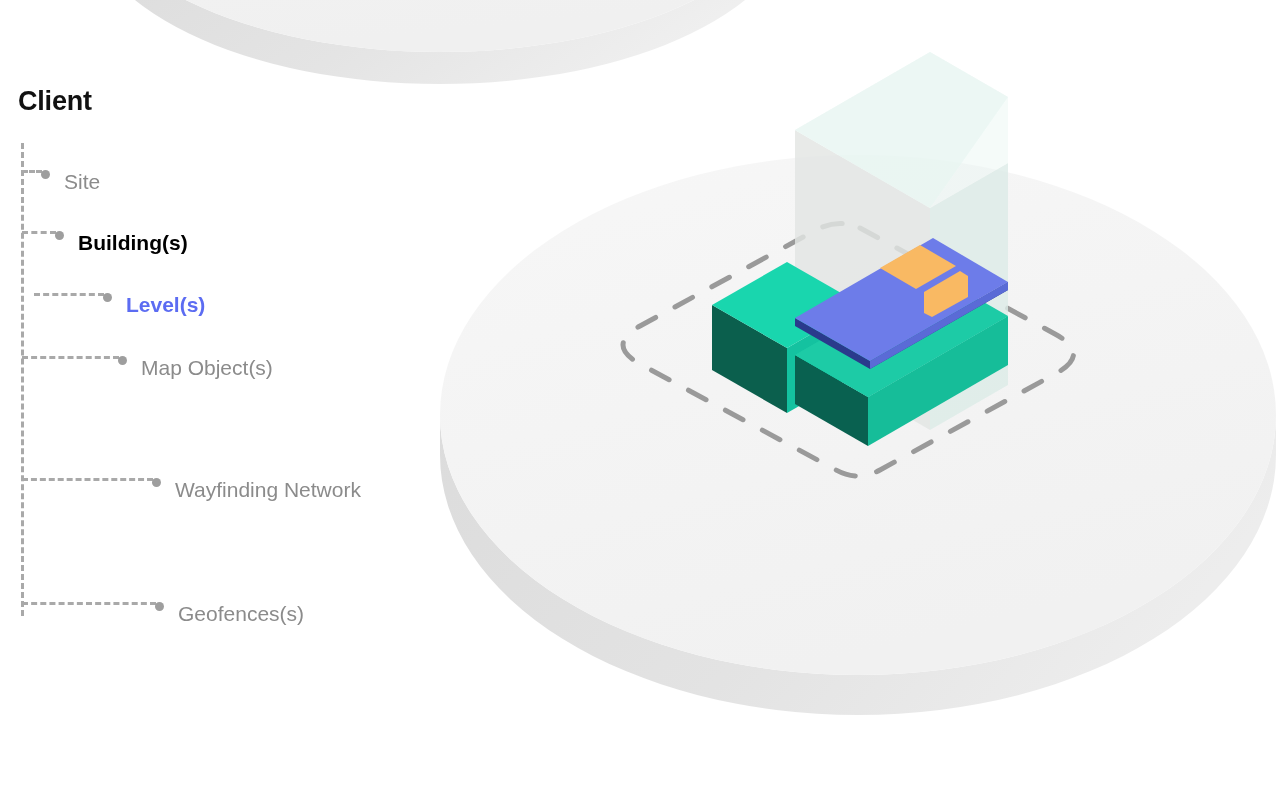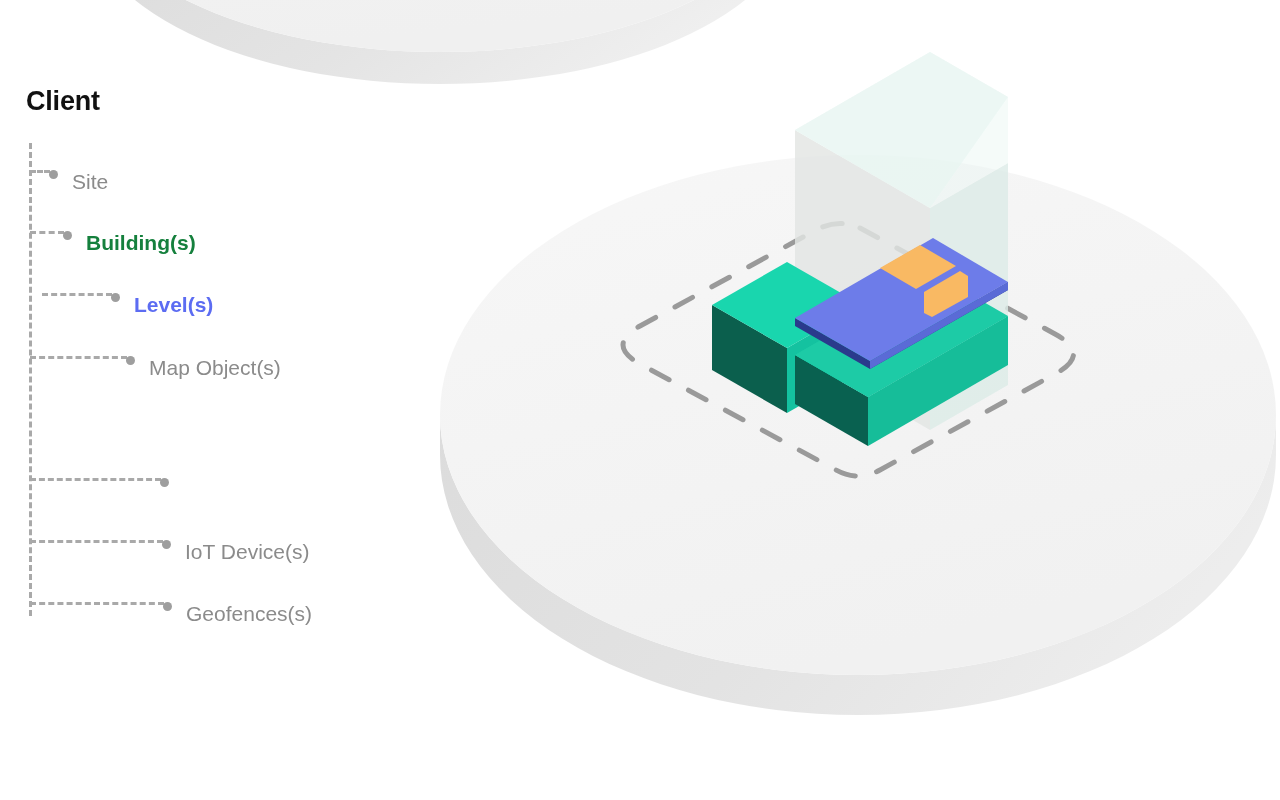--- a/index.html
+++ b/index.html
@@ -20,21 +20,21 @@
     position: absolute;
     left: 0;
     top: 0;
     width: 1280px;
     height: 800px;
   }
 
   
   #legend {
     position: absolute;
-    left: 8px;
+    left: 0;
     top: 0;
     width: 440px;
     height: 606px;
   }
 
   #page-title {
     position: absolute;
     left: 18px;
     top: 86px;
     font-size: 27px;
@@ -74,21 +74,21 @@
     flex: none;
     margin-left: -1px;
   }
   .tree-label {
     font-size: 21px;
     color: #8b8b8b;
     white-space: nowrap;
     margin-left: 14px;
   }
   .tree-label.accent-teal {
-    color: #15803d;
+    color: #000000;
     font-weight: bold;
   }
   .tree-label.accent-blue {
     color: #5c6cf2;
     font-weight: bold;
   }
   .tree-label.accent-amber {
     color: #fab416;
     font-weight: bold;
   }
@@ -214,27 +214,23 @@
   <div class="tree-row" style="top:356px;">
     <div class="branch-line" style="width:97px;"></div>
     <div class="branch-dot"></div>
     <div class="tree-label">Map Object(s)</div>
   </div>
 
 
   <div class="tree-row" style="top:478px;">
     <div class="branch-line" style="width:131px;"></div>
     <div class="branch-dot"></div>
-  </div>
-
-  <div class="tree-row" style="top:540px;">
-    <div class="branch-line" style="width:133px;"></div>
-    <div class="branch-dot"></div>
-    <div class="tree-label">IoT Device(s)</div>
-  </div>
+    <div class="tree-label">Wayfinding Network</div>
+  </div>
+
 
   <div class="tree-row" style="top:602px;">
     <div class="branch-line" style="width:134px;"></div>
     <div class="branch-dot"></div>
     <div class="tree-label">Geofences(s)</div>
   </div>
 
 </div>
 
 </body></html>

